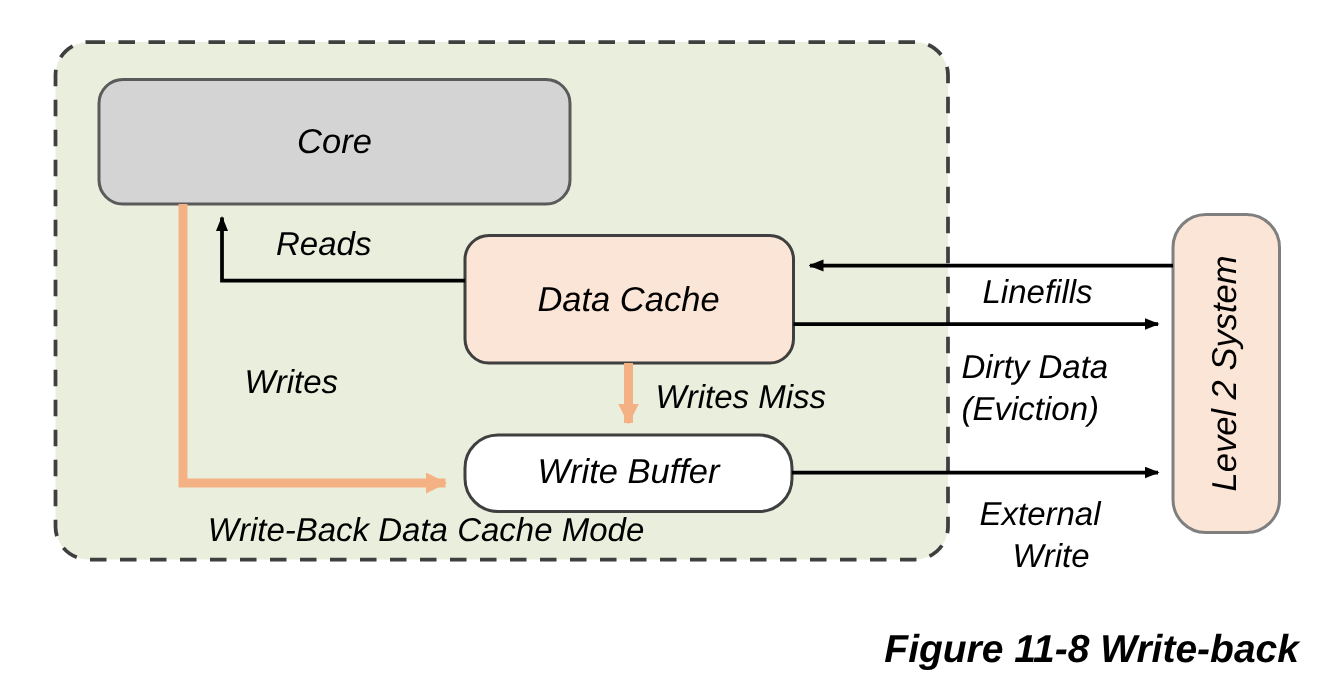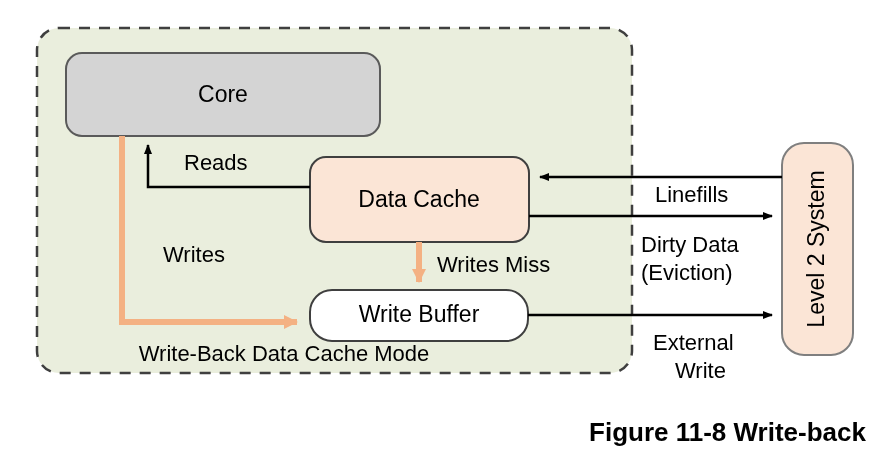--- a/index.html
+++ b/index.html
@@ -13,20 +13,21 @@
     font-family: "Liberation Sans", sans-serif;
     position: relative;
     overflow: hidden;
   }
   #figure-root {
     position: absolute;
     left: 0;
     top: 0;
     width: 723px;
     height: 458px;
+    font-style: italic;
   }
   svg {
     display: block;
   }
   .box-label {
     font-family: "Liberation Sans", sans-serif;
     font-size: 23px;
     fill: #000000;
     text-anchor: middle;
     dominant-baseline: middle;

